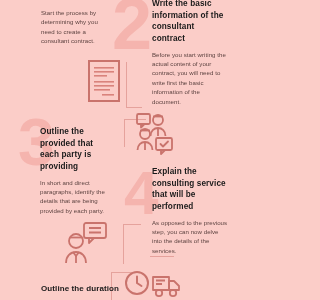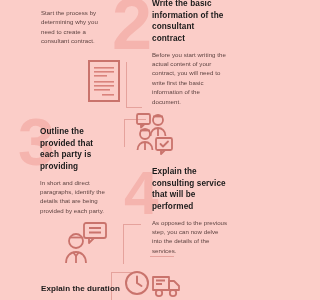--- a/index.html
+++ b/index.html
@@ -127,21 +127,21 @@
     <div class="heading">Outline the provided that each party is providing</div>
     <div class="body-text">In short and direct paragraphs, identify the details that are being provided by each party.</div>
   </div>
 
   <div class="block blk-4">
     <div class="heading">Explain the consulting service that will be performed</div>
     <div class="body-text">As opposed to the previous step, you can now delve into the details of the services.</div>
   </div>
 
   <div class="block blk-5">
-    <div class="heading">Explain the duration</div>
+    <div class="heading">Outline the duration</div>
   </div>
 
   <div class="icon ic-contract">
     <svg width="32" height="42" viewBox="0 0 32 42">
       <rect x="1" y="1" width="30" height="40" fill="none" stroke="#c9736c" stroke-width="2"></rect>
       <g fill="#d9837c">
         <rect x="6" y="7" width="20" height="1.6"></rect>
         <rect x="6" y="11" width="20" height="1.6"></rect>
         <rect x="6" y="15" width="13" height="1.6"></rect>
         <rect x="6" y="21" width="20" height="1.6"></rect>

